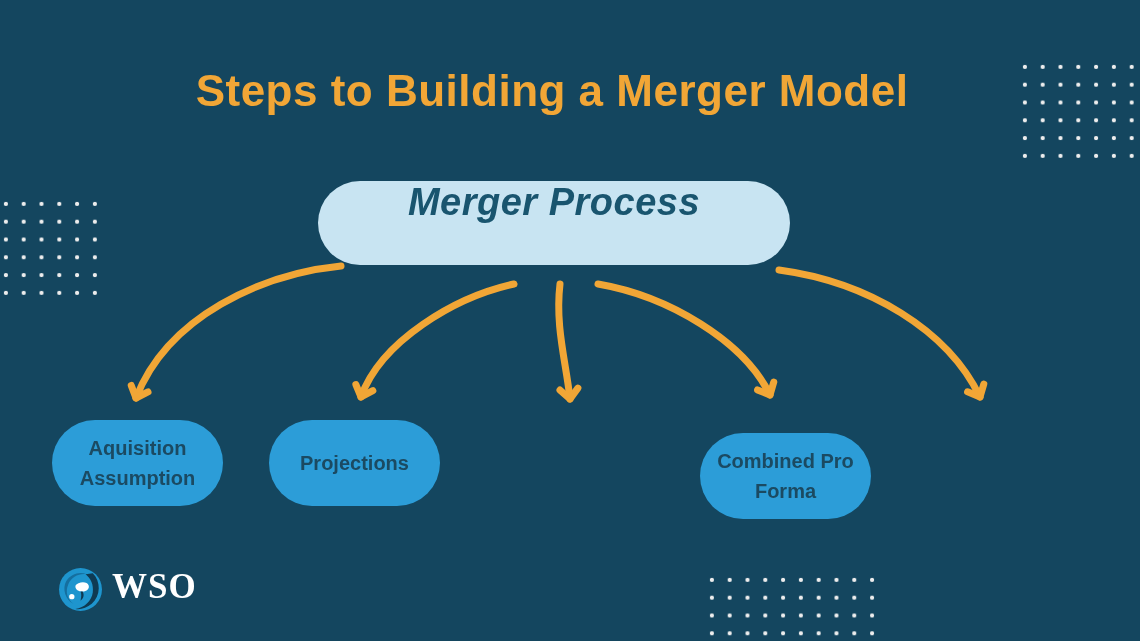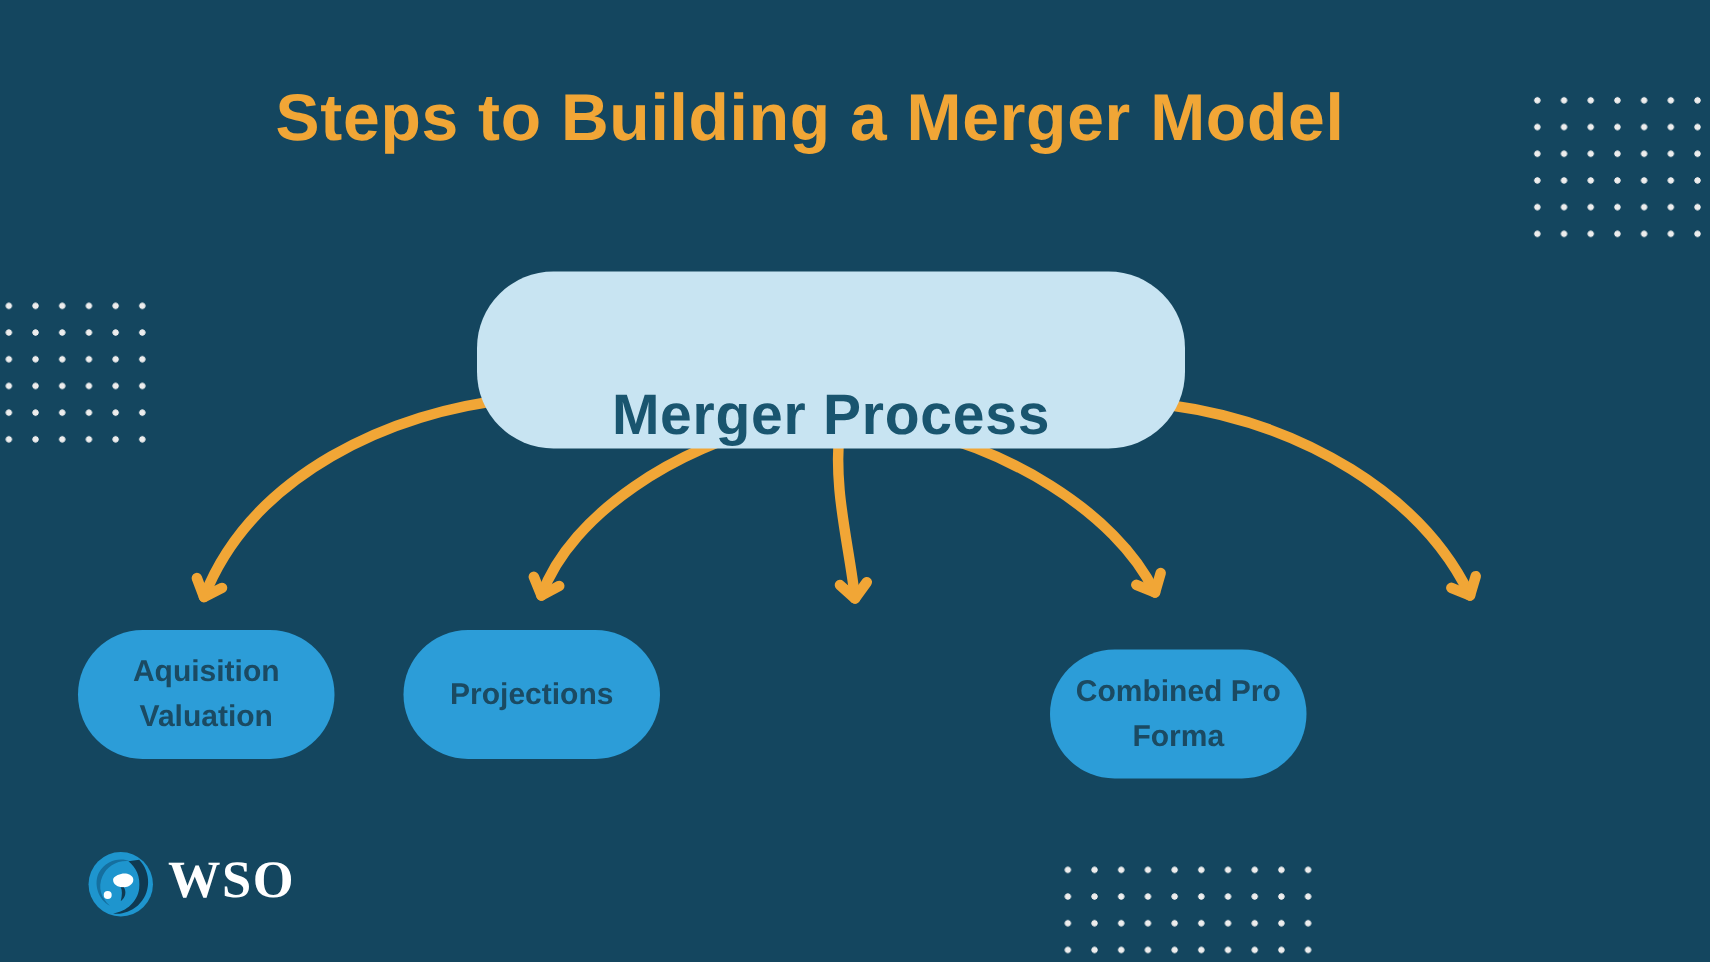--- a/index.html
+++ b/index.html
@@ -7,44 +7,44 @@
     width:1140px;height:641px;
     background:#14465F;
     font-family:"Liberation Sans", sans-serif;
     overflow:hidden;
   }
   .stage{position:relative;width:1140px;height:641px;}
 
   
   .title{
     position:absolute;top:54px;left:0;width:1080px;
-    margin:0;text-align:center;
+    margin:12px;text-align:center;
     font-size:44px;font-weight:800;letter-spacing:.5px;
     color:#F1A636;
   }
 
   
   .dots{
     position:absolute;
     background-image:radial-gradient(circle,#EDEDED 1.9px,rgba(0,0,0,0) 2.3px);
     background-size:17.8px 17.8px;
   }
   .dots-tr{left:1016px;top:58px;width:126px;height:107px;}
   .dots-left{left:-3px;top:195px;width:108px;height:107px;}
   .dots-bottom{left:703px;top:571px;width:179px;height:70px;}
 
   
   .arrows{position:absolute;left:0;top:0;width:1140px;height:641px;}
   .arrows path{fill:none;stroke:#F1A636;stroke-width:7;stroke-linecap:round;}
 
   
   .root-node{
-    position:absolute;left:318px;top:181px;width:472px;height:118px;
+    position:absolute;left:318px;top:181px;width:472px;height:84px;
     background:#C8E4F2;border-radius:51px;
-    display:flex;align-items:flex-end;justify-content:center;
+    display:flex;align-items:flex-start;justify-content:center;font-style:italic;
   }
   .root-node span{
     color:#19556F;font-size:38px;font-weight:700;letter-spacing:.5px;
   }
 
   
   .step{
     position:absolute;top:420px;width:171px;height:86px;
     background:#2C9DD8;border-radius:43px;
     display:flex;align-items:center;justify-content:center;
@@ -91,21 +91,21 @@
     <path d="M 560 284 C 555 326 566 362 570 399" marker-end="url(#ah)"></path>
     <path d="M 598 284 C 668 296 744 341 770 395" marker-end="url(#ah)"></path>
     <path d="M 779 270 C 868 282 948 330 980 397" marker-end="url(#ah)"></path>
   </svg>
 
   <div class="root-node">
     <span>Merger Process</span>
   </div>
 
   <div class="step step-1">
-    <span>Aquisition Valuation</span>
+    <span>Aquisition Assumption</span>
   </div>
   <div class="step step-2">
     <span>Projections</span>
   </div>
   <div class="step step-4">
     <span>Combined Pro Forma</span>
   </div>
 
   <div class="brand">
     <svg width="45" height="45" viewBox="0 0 44 44">

